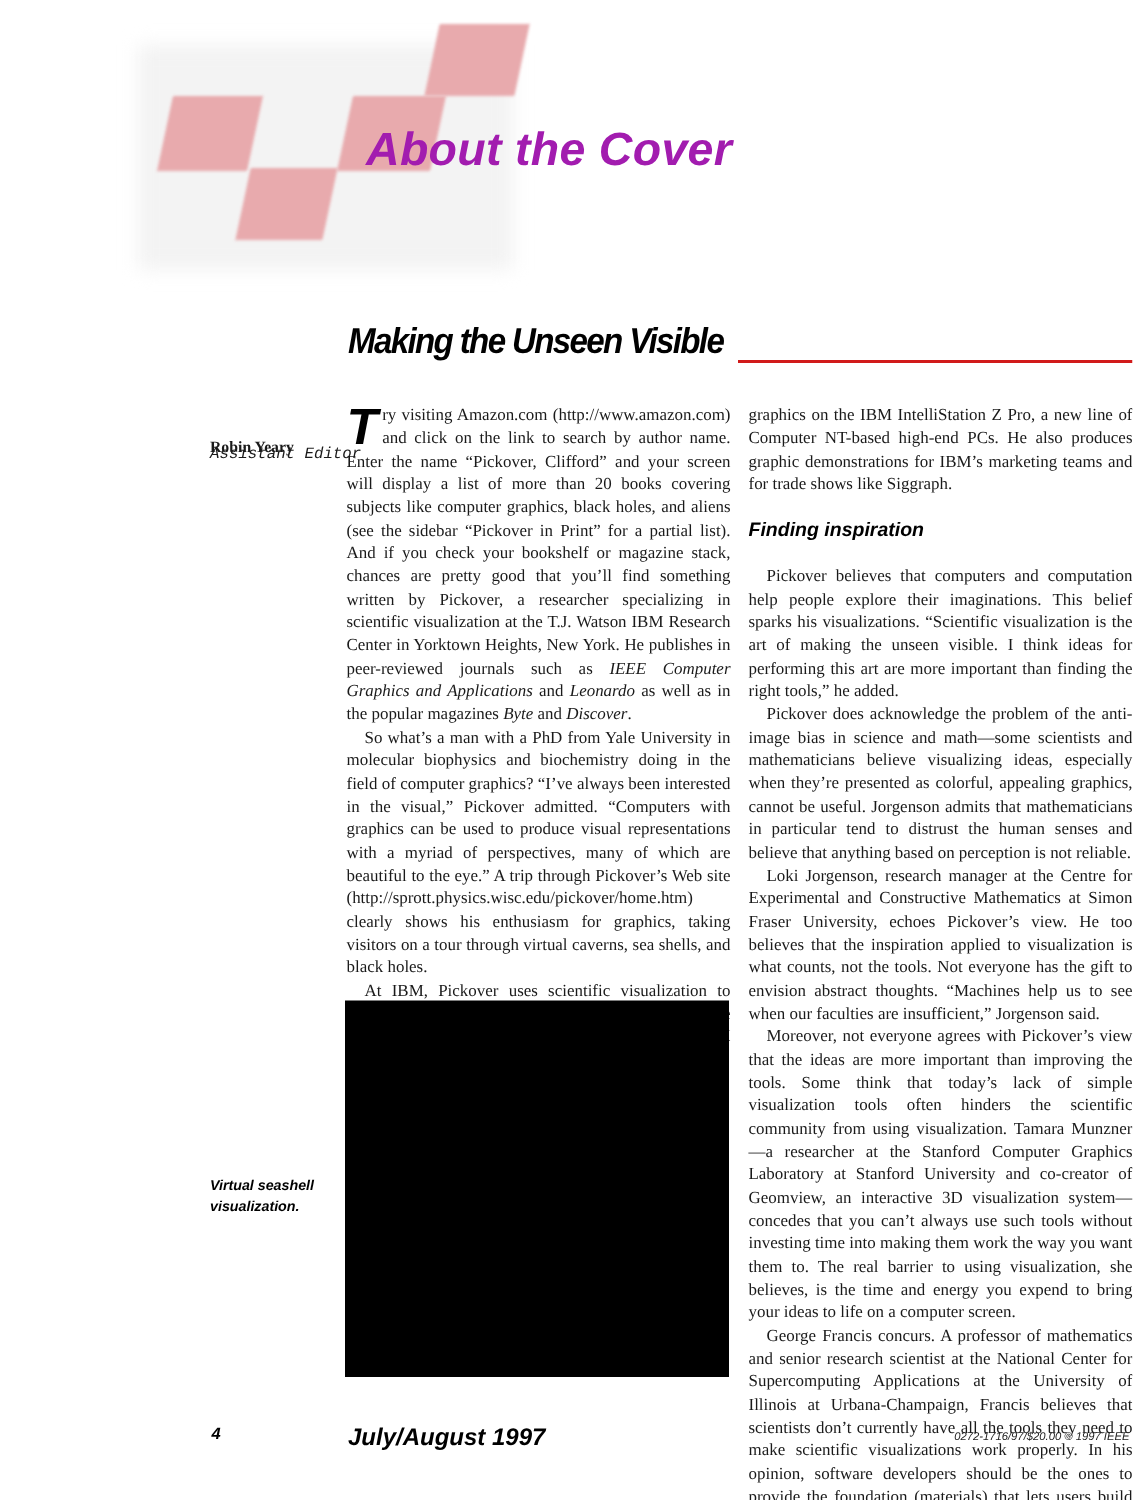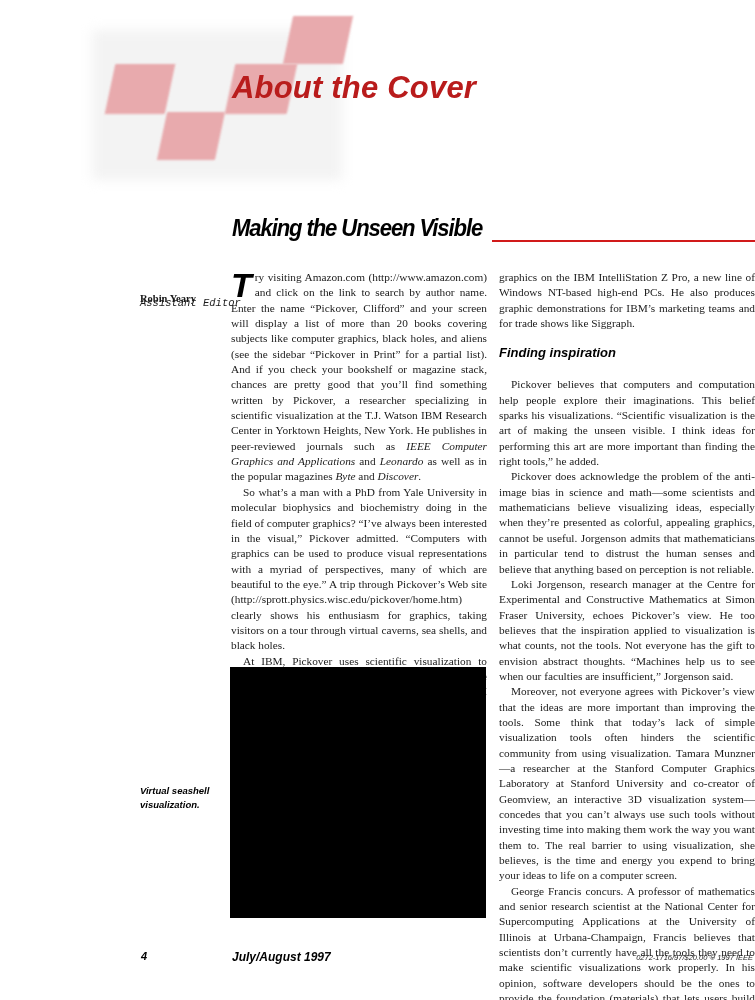--- a/index.html
+++ b/index.html
@@ -2,23 +2,23 @@
 <html><head>
 <meta charset="utf-8">
 <style>
   html, body { margin: 0; padding: 0; background: #ffffff; }
   body { width: 755px; height: 1000px; position: relative; overflow: hidden;
          font-family: "DejaVu Serif", "Liberation Serif", serif; color: #1a1a1a; }
 
   .deco { position: absolute; background: #e8aaad; filter: blur(1.2px); }
   .deco-shadow { position: absolute; background: #f3f3f3; filter: blur(6px); }
 
-  .header-title { position: absolute; left: 232px; top: 70px; margin: 0;
+  .header-title { position: absolute; left: 232px; top: 70px; margin: 12px;
     font-family: "Liberation Sans", sans-serif; font-weight: bold; font-style: italic;
-    font-size: 31px; letter-spacing: 0.2px; color: #b91c1c; }
+    font-size: 31px; letter-spacing: 0.2px; color: #a21caf; }
 
   .article-title { position: absolute; left: 232px; top: 214px; margin: 0;
     font-family: "Liberation Sans", sans-serif; font-weight: bold; font-style: italic;
     font-size: 24px; letter-spacing: -1.2px; color: #000; transform: scaleX(0.92); transform-origin: left; }
   .red-rule { position: absolute; left: 492px; top: 240px; width: 263px; height: 2px; background: #d11a1a; }
 
   .byline-name { position: absolute; left: 140px; top: 271px; font-size: 10.5px; font-weight: bold;
     font-family: "Liberation Serif", serif; margin-top: 22px; }
   .byline-role { position: absolute; left: 140px; top: 297px; font-size: 10.5px; font-style: italic;
     font-family: Liberation Mono, monospace; }
@@ -35,21 +35,21 @@
 
   .section-head { margin: 14px 0 16px 0; font-family: "Liberation Sans", sans-serif; font-weight: bold;
     font-style: italic; font-size: 13px; line-height: 16px; color: #000; }
 
   .figure { position: absolute; left: 230px; top: 667px; width: 256px; height: 251px; background: #000; }
   .caption { position: absolute; left: 140px; top: 784px; width: 90px; font-family: "Liberation Sans", sans-serif;
     font-weight: bold; font-style: italic; font-size: 9.5px; line-height: 14px; color: #000; }
 
   .folio { position: absolute; top: 950px; font-family: "Liberation Sans", sans-serif; font-style: italic; color: #000; }
   .page-num { left: 141px; font-weight: bold; font-size: 11px; }
-  .issue { left: 232px; font-weight: bold; font-size: 12px; }
+  .issue { left: 232px; font-weight: bold; font-size: 16px; }
   .copyright { right: 2px; font-size: 7.5px; top: 953px; color: #222; }
 </style>
 </head>
 <body>
 
 <div class="deco-shadow" style="left:92px;top:30px;width:250px;height:150px;"></div>
 <div class="deco" style="left:288px;top:16px;width:60px;height:48px;transform:skewX(-12deg);"></div>
 <div class="deco" style="left:230px;top:64px;width:62px;height:50px;transform:skewX(-12deg);"></div>
 <div class="deco" style="left:110px;top:64px;width:60px;height:50px;transform:skewX(-12deg);"></div>
 <div class="deco" style="left:162px;top:112px;width:58px;height:48px;transform:skewX(-12deg);"></div>
@@ -62,21 +62,21 @@
 <div class="byline-name">Robin Yeary</div>
 <div class="byline-role">Assistant Editor</div>
 
 <div class="col col1">
   <p class="first"><span class="dropcap">T</span><span>ry visiting Amazon.com (http://www.amazon.com) and click on the link to search by author name. Enter the name “Pickover, Clifford” and your screen will display a list of more than 20 books covering subjects like computer graphics, black holes, and aliens (see the sidebar “Pickover in Print” for a partial list). And if you check your bookshelf or magazine stack, chances are pretty good that you’ll find something written by Pickover, a researcher specializing in scientific visualization at the T.J. Watson IBM Research Center in Yorktown Heights, New York. He publishes in peer-reviewed journals such as </span><i>IEEE Computer Graphics and Applications</i><span> and </span><i>Leonardo</i><span> as well as in the popular magazines </span><i>Byte</i><span> and </span><i>Discover</i><span>.</span></p>
   <p>So what’s a man with a PhD from Yale University in molecular biophysics and biochemistry doing in the field of computer graphics? “I’ve always been interested in the visual,” Pickover admitted. “Computers with graphics can be used to produce visual representations with a myriad of perspectives, many of which are beautiful to the eye.” A trip through Pickover’s Web site (http://sprott.physics.wisc.edu/pickover/home.htm) clearly shows his enthusiasm for graphics, taking visitors on a tour through virtual caverns, sea shells, and black holes.</p>
   <p>At IBM, Pickover uses scientific visualization to discover new ways to represent data and illuminate patterns within it. Currently he’s working with an IBM research team to test, benchmark, and create computer</p>
 </div>
 
 <div class="col col2">
-  <p class="first">graphics on the IBM IntelliStation Z Pro, a new line of Windows NT-based high-end PCs. He also produces graphic demonstrations for IBM’s marketing teams and for trade shows like Siggraph.</p>
+  <p class="first">graphics on the IBM IntelliStation Z Pro, a new line of Computer NT-based high-end PCs. He also produces graphic demonstrations for IBM’s marketing teams and for trade shows like Siggraph.</p>
   <h3 class="section-head">Finding inspiration</h3>
   <p>Pickover believes that computers and computation help people explore their imaginations. This belief sparks his visualizations. “Scientific visualization is the art of making the unseen visible. I think ideas for performing this art are more important than finding the right tools,” he added.</p>
   <p>Pickover does acknowledge the problem of the anti-image bias in science and math—some scientists and mathematicians believe visualizing ideas, especially when they’re presented as colorful, appealing graphics, cannot be useful. Jorgenson admits that mathematicians in particular tend to distrust the human senses and believe that anything based on perception is not reliable.</p>
   <p>Loki Jorgenson, research manager at the Centre for Experimental and Constructive Mathematics at Simon Fraser University, echoes Pickover’s view. He too believes that the inspiration applied to visualization is what counts, not the tools. Not everyone has the gift to envision abstract thoughts. “Machines help us to see when our faculties are insufficient,” Jorgenson said.</p>
   <p>Moreover, not everyone agrees with Pickover’s view that the ideas are more important than improving the tools. Some think that today’s lack of simple visualization tools often hinders the scientific community from using visualization. Tamara Munzner—a researcher at the Stanford Computer Graphics Laboratory at Stanford University and co-creator of Geomview, an interactive 3D visualization system—concedes that you can’t always use such tools without investing time into making them work the way you want them to. The real barrier to using visualization, she believes, is the time and energy you expend to bring your ideas to life on a computer screen.</p>
   <p>George Francis concurs. A professor of mathematics and senior research scientist at the National Center for Supercomputing Applications at the University of Illinois at Urbana-Champaign, Francis believes that scientists don’t currently have all the tools they need to make scientific visualizations work properly. In his opinion, software developers should be the ones to provide the foundation (materials) that lets users build their own tools.</p>
 </div>
 
 <div class="figure"></div>
 <div class="caption">Virtual seashell visualization.</div>

